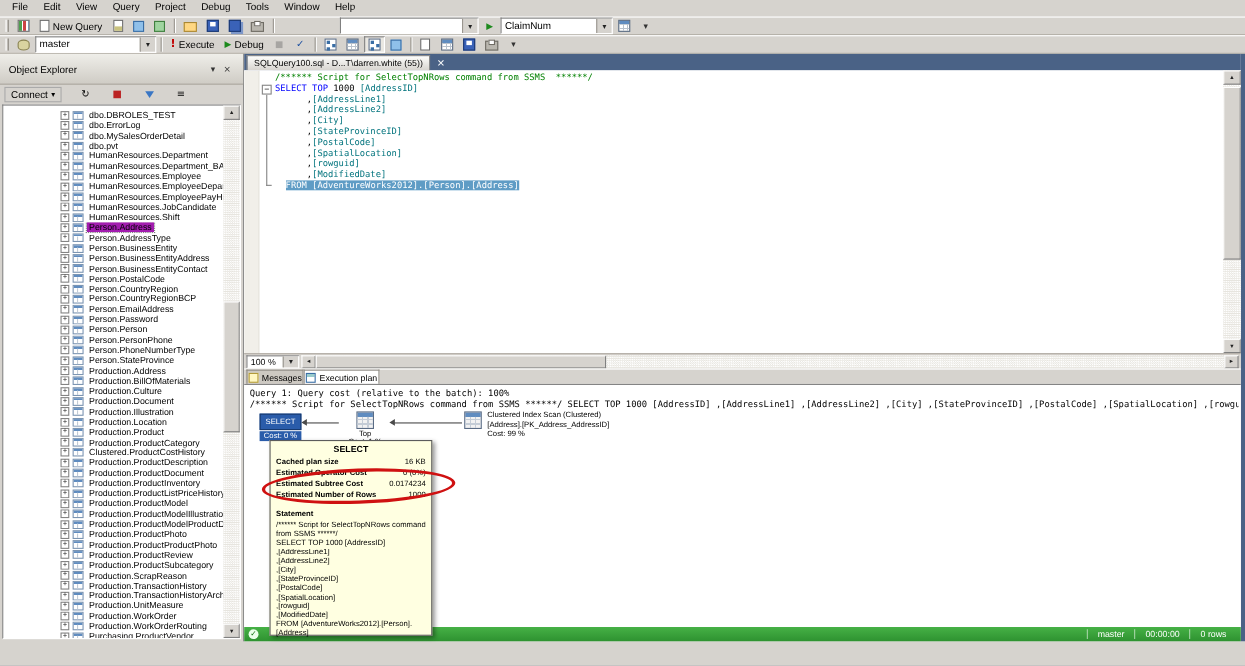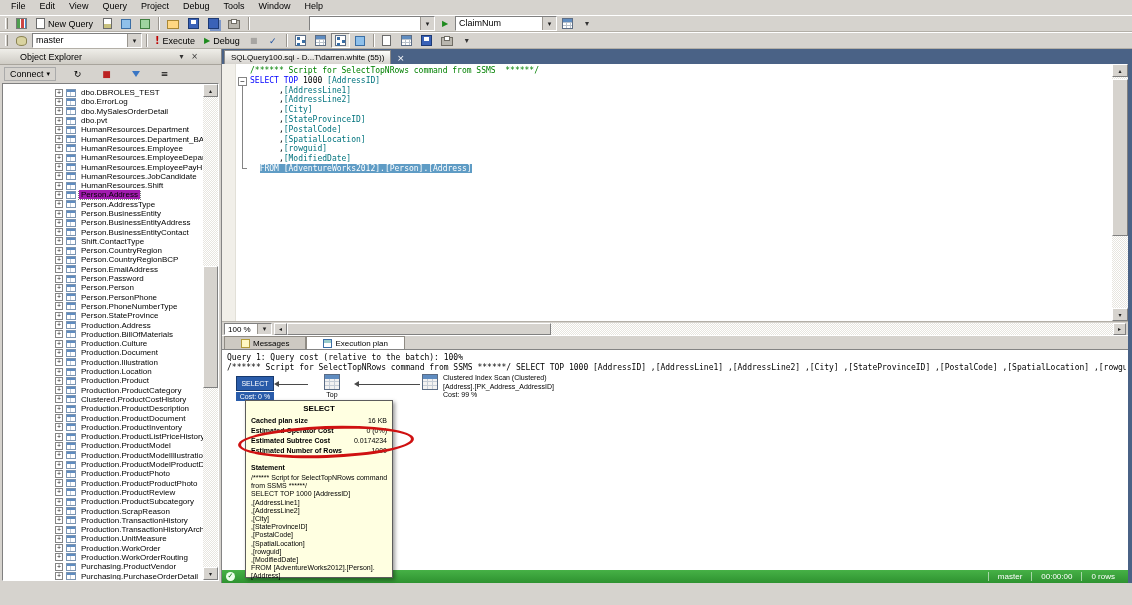--- a/index.html
+++ b/index.html
@@ -45,21 +45,21 @@
 .ig-print{width:12px;height:9px;background:#b9b6ae;border:1px solid #6f6c64;margin-top:2px}
 .ig-print::after{content:"";position:absolute;left:2px;top:-2px;right:2px;height:3px;background:#fff;border:1px solid #6f6c64}
 .ig-grid,.ig-plan{width:11px;height:11px;border:1px solid #5d6d84;background:linear-gradient(#5f8cc0 0 3px,#fff 3px)}
 .ig-grid::after{content:"";position:absolute;left:0;right:0;top:3px;bottom:0;background:repeating-linear-gradient(0deg,transparent 0 2px,#b9c2cc 2px 3px),repeating-linear-gradient(90deg,transparent 0 3px,#b9c2cc 3px 4px)}
 .ig-plan{background:#fff}
 .ig-plan::after{content:"";position:absolute;left:1px;top:1px;width:3px;height:3px;background:#3a6ea5;box-shadow:5px 3px 0 #3a6ea5,0 6px 0 #3a6ea5}
 .ig-funnel{width:0;height:0;border:4px solid transparent;border-top:6px solid #3a76c4;margin-top:3px}
 
 
 .oe{position:absolute;left:0;top:49px;width:222px;bottom:22px;background:#d6d3ce;border-right:1px solid #848484;display:flex;flex-direction:column}
-.oe-title{height:16px;display:flex;align-items:center;font-size:9px;padding:0 20px;background:linear-gradient(#efeee9,#cfccc5);border-bottom:1px solid #a8a49c}
+.oe-title{height:28px;display:flex;align-items:center;font-size:9px;padding:0 8px;background:linear-gradient(#efeee9,#cfccc5);border-bottom:1px solid #a8a49c}
 .oe-title-label{flex:1;color:#000}
 .oe-titlebtn{width:13px;height:12px;display:flex;align-items:center;justify-content:center;font-size:8px;color:#333}
 .oe-toolbar{height:18px;display:flex;align-items:center;gap:14px;padding:0 4px;font-size:9px}
 .connect-btn{display:flex;gap:3px;align-items:center;padding:1px 5px;border:1px solid #aaa;background:#d6d3ce}
 .oe-ico{width:15px;height:14px;display:flex;align-items:center;justify-content:center}
 .oe-treewrap{flex:1;position:relative;margin:0 2px 2px;border:1px solid;border-color:#808080 #fff #fff #808080;background:#fff;overflow:hidden}
 .tree{position:absolute;left:0;top:0;bottom:0;right:15px;overflow:hidden;padding-top:4px}
 .tree-row{display:flex;align-items:center;height:9.3px;padding-left:52px;white-space:nowrap;overflow:hidden}
 .expander{width:8px;height:8px;border:1px solid #848484;background:#fff;font-size:7px;line-height:6px;text-align:center;margin-right:3px;flex:none;color:#222}
 .tbl-icon{width:10px;height:8px;flex:none;margin-right:3px;border:1px solid #7c95b2;background:linear-gradient(#5f8cc0 0 2px,#fff 2px);position:relative}
@@ -91,21 +91,21 @@
 .ed-vscroll{position:absolute;right:0;top:0;bottom:0;width:16px;background:repeating-conic-gradient(#fff 0 25%,#e7e5df 0 50%) 0 0/2px 2px;display:flex;flex-direction:column}
 
 .ed-bottom{position:absolute;left:0;top:272px;right:0;height:14px;background:#d6d3ce;display:flex;align-items:center;gap:2px;padding:1px 2px;border-top:1px solid #b3afa7}
 .zoom-combo{width:48px;height:12px}
 .hscroll{flex:1;height:12px;display:flex;background:repeating-conic-gradient(#fff 0 25%,#e7e5df 0 50%) 0 0/2px 2px}
 .hs-btn{width:13px;height:12px;background:#d6d3ce;border:1px solid;border-color:#fff #808080 #808080 #fff;font-size:6px;display:flex;align-items:center;justify-content:center;color:#222;flex:none}
 .hs-track{flex:1;position:relative}
 .hs-thumb{position:absolute;top:0;bottom:0;left:0;width:32%;background:#d6d3ce;border:1px solid;border-color:#fff #808080 #808080 #fff}
 
 .res-tabs{position:absolute;left:0;top:286px;right:0;height:14px;background:#d6d3ce;display:flex;align-items:flex-end;padding-left:2px;border-top:1px solid #fff}
-.res-tab{height:13px;display:flex;align-items:center;gap:3px;padding:0 16px;font-size:8px;background:#cdc9c2;border:1px solid #8f8b84;border-bottom:none;color:#000}
+.res-tab{height:13px;display:flex;align-items:center;gap:3px;padding:0 1px;font-size:8px;background:#cdc9c2;border:1px solid #8f8b84;border-bottom:none;color:#000}
 .res-tab.active{background:#fff}
 .msg-icon{width:9px;height:9px;background:#fff7c2;border:1px solid #b39b3a}
 .plan-mini-icon{width:9px;height:9px;border:1px solid #3a6ea5;background:linear-gradient(#9cc 0 3px,#fff 3px)}
 
 .plan-pane{position:absolute;left:0;top:300px;right:0;height:221px;background:#fff;border-top:1px solid #848484;overflow:hidden}
 .plan-h1{position:absolute;left:5px;top:3px;font:8px "DejaVu Sans Mono",monospace;white-space:nowrap;color:#000}
 .plan-h2{position:absolute;left:5px;top:13px;right:2px;font:8px "DejaVu Sans Mono",monospace;white-space:nowrap;overflow:hidden;color:#000}
 .node-select{position:absolute;left:14px;top:26px;width:38px;text-align:center}
 .sel-box{background:#2a5caa;color:#fff;font-size:7px;padding:3px 0;border:1px solid #17396e}
 .cost{font-size:7px;margin-top:1px;color:#000}
@@ -358,21 +358,21 @@
             <span class="tree-label">Person.BusinessEntityAddress</span>
           </div>
           <div class="tree-row">
             <span class="expander">+</span>
             <span class="tbl-icon"></span>
             <span class="tree-label">Person.BusinessEntityContact</span>
           </div>
           <div class="tree-row">
             <span class="expander">+</span>
             <span class="tbl-icon"></span>
-            <span class="tree-label">Shift.ContactType</span>
+            <span class="tree-label">Person.PostalCode</span>
           </div>
           <div class="tree-row">
             <span class="expander">+</span>
             <span class="tbl-icon"></span>
             <span class="tree-label">Person.CountryRegion</span>
           </div>
           <div class="tree-row">
             <span class="expander">+</span>
             <span class="tbl-icon"></span>
             <span class="tree-label">Person.CountryRegionBCP</span>

